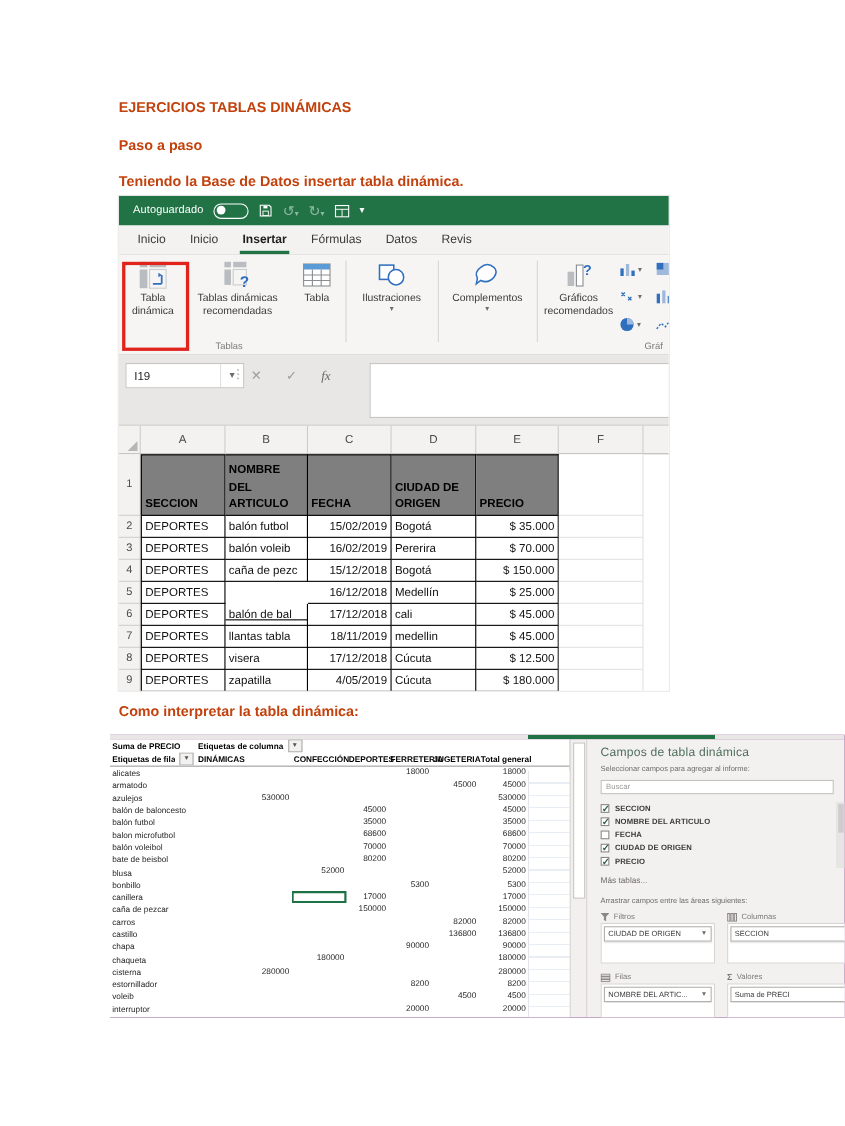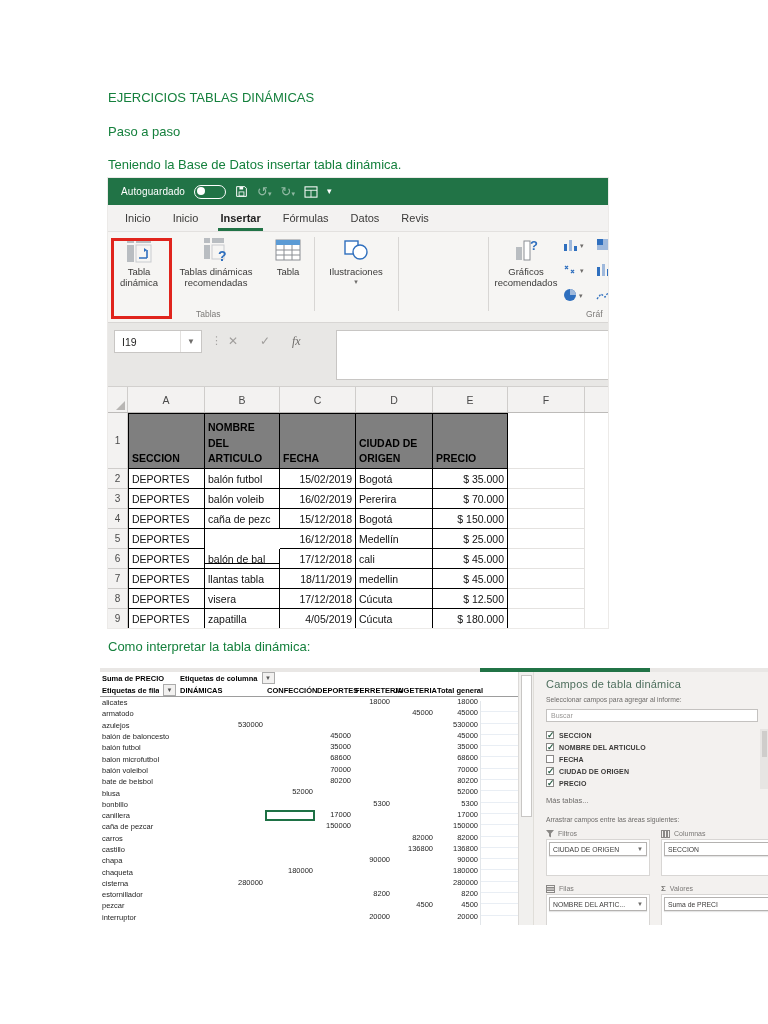--- a/index.html
+++ b/index.html
@@ -1,17 +1,17 @@
 <!DOCTYPE html>
 <html><head>
 <meta charset="utf-8">
 <style>
   html,body{margin:0;padding:0}
   body{width:768px;height:1024px;background:#fff;font-family:"Liberation Sans",sans-serif;position:relative;overflow:hidden;color:#1a1a1a}
-  .doc-h{position:absolute;left:108px;font-size:13px;font-weight:normal;color:#15803d;white-space:nowrap}
+  .doc-h{position:absolute;left:108px;font-size:13px;font-weight:bold;color:#c2410c;white-space:nowrap}
 
   
   #xl1{position:absolute;left:108px;top:178px;width:500px;height:450px;overflow:hidden;font-size:10.5px;background:#fff;box-shadow:0 0 0 1px #eceae8}
   .titlebar{height:27px;background:#217346;display:flex;align-items:center;color:#fff;padding-left:13px;gap:9px;box-sizing:border-box}
   .autosave{font-size:10px;letter-spacing:.1px}
   .toggle{width:30px;height:12px;border:1.5px solid #fff;border-radius:7px;position:relative;display:inline-block}
   .toggle .dot{width:8px;height:8px;background:#fff;border-radius:50%;position:absolute;left:1.5px;top:1.5px}
   .qfade{color:rgba(255,255,255,.5);font-size:13px;line-height:1}
   .qwhite{color:#fff;font-size:11px;line-height:1}
   .tabrow{height:26px;background:#f3f2f1;display:flex;align-items:stretch;padding-left:6px;border-bottom:1px solid #e3e1df}
@@ -20,21 +20,21 @@
   .mtab.active::after{content:"";position:absolute;left:9px;right:9px;bottom:0;height:3px;background:#217346}
   .ribbon{height:90px;background:#f6f5f3;border-bottom:1px solid #d8d6d4;position:relative}
   .rbtn{position:absolute;top:4px;display:flex;flex-direction:column;align-items:center;font-size:9.5px;color:#3b3a39;text-align:center;line-height:1.2}
   .rbtn .ric{margin-bottom:3px;height:27px;display:flex;align-items:flex-end}
   .caret{font-size:7px;color:#6e6c6a;line-height:1;margin-top:1px}
   .grplabel{position:absolute;bottom:3px;font-size:8.5px;color:#7c7a78}
   .vdiv{position:absolute;top:5px;bottom:11px;width:1px;background:#d8d6d4}
   .redbox{position:absolute;left:3px;top:6px;width:55px;height:75px;border:3px solid #e0241c;pointer-events:none}
   .mini{position:absolute;display:flex;align-items:center;gap:2px}
   .fbar{height:63px;background:#e8e7e5;position:relative;border-bottom:1px solid #d2d0ce}
-  .namebox{position:absolute;left:6px;top:7px;width:88px;height:23px;background:#fff;border:1px solid #c8c6c4;display:flex;align-items:center;font-size:10.5px;padding-left:7px;box-sizing:border-box;color:#201f1e}
+  .namebox{position:absolute;left:6px;top:7px;width:108px;height:23px;background:#fff;border:1px solid #c8c6c4;display:flex;align-items:center;font-size:10.5px;padding-left:7px;box-sizing:border-box;color:#201f1e}
   .nbcaret{margin-left:auto;padding:0 6px;color:#6e6c6a;font-size:8px;border-left:1px solid #e3e1df;align-self:stretch;display:flex;align-items:center}
   .fdots{position:absolute;left:103px;top:11px;color:#a5a3a1;font-size:11px;letter-spacing:0}
   .fbtn{position:absolute;top:11px;font-size:12px;color:#8a8886}
   .fxinput{position:absolute;left:228px;right:0;top:7px;height:48px;background:#fff;border:1px solid #c8c6c4;border-right:none}
   .colhdr{height:26px;background:#f3f2f1;display:flex;border-bottom:1px solid #bdbbb9;box-sizing:border-box}
   .corner{width:20px;border-right:1px solid #cfcdcb;position:relative;box-sizing:border-box}
   .corner::after{content:"";position:absolute;right:2px;bottom:2px;border-left:9px solid transparent;border-bottom:9px solid #b8b6b4}
   .chcell{border-right:1px solid #cfcdcb;display:flex;align-items:center;justify-content:center;color:#4a4a4a;font-size:10.5px;box-sizing:border-box}
   .grow{display:flex;height:20px}
   .grow.hr1{height:56px}
@@ -180,20 +180,29 @@
               <rect x="2" y="4" width="13" height="13" fill="#fff" stroke="#2f6fbe" stroke-width="1.4"></rect>
               <circle cx="17" cy="15" r="7" fill="#fff" stroke="#2f6fbe" stroke-width="1.4"></circle>
             </svg>
         </span>
         <span>Ilustraciones</span>
         <span class="caret">▾</span>
       </div>
 
       <div class="vdiv" style="left:290px"></div>
 
+      <div class="rbtn" style="left:296px;width:78px">
+        <span class="ric">
+          <svg width="26" height="26" viewBox="0 0 26 26">
+              <path d="M7 6 q6 -5 12 0 q4 4 0 9 q-5 6 -12 3 l-4 3 l1 -5 q-3 -6 3 -10 Z" fill="#fff" stroke="#2f6fbe" stroke-width="1.4"></path>
+            </svg>
+        </span>
+        <span>Complementos</span>
+        <span class="caret">▾</span>
+      </div>
 
       <div class="vdiv" style="left:380px"></div>
 
       <div class="rbtn" style="left:385px;width:66px">
         <span class="ric">
           <svg width="26" height="26" viewBox="0 0 26 26">
               <rect x="3" y="10" width="6" height="13" fill="#b9bdc1"></rect>
               <rect x="11" y="4" width="6" height="19" fill="#fff" stroke="#8a8e93"></rect>
               <text x="17" y="13" font-size="13" font-weight="bold" fill="#2f6fbe">?</text>
             </svg>
@@ -536,21 +545,21 @@
           <div class="prow">
             <div class="pc pl" style="width: 78px;">estornillador</div>
             <div class="pc pr" style="width: 87px; height: 100%;"></div>
             <div class="pc pr" style="width: 50px; height: 100%;"></div>
             <div class="pc pr" style="width: 38px; height: 100%;"></div>
             <div class="pc pr" style="width: 39px; height: 100%;">8200</div>
             <div class="pc pr" style="width: 43px; height: 100%;"></div>
             <div class="pc pr" style="width: 45px; height: 100%;">8200</div>
           </div>
           <div class="prow">
-            <div class="pc pl" style="width: 78px;">pezcar</div>
+            <div class="pc pl" style="width: 78px;">voleib</div>
             <div class="pc pr" style="width: 87px; height: 100%;"></div>
             <div class="pc pr" style="width: 50px; height: 100%;"></div>
             <div class="pc pr" style="width: 38px; height: 100%;"></div>
             <div class="pc pr" style="width: 39px; height: 100%;"></div>
             <div class="pc pr" style="width: 43px; height: 100%;">4500</div>
             <div class="pc pr" style="width: 45px; height: 100%;">4500</div>
           </div>
           <div class="prow">
             <div class="pc pl" style="width: 78px;">interruptor</div>
             <div class="pc pr" style="width: 87px; height: 100%;"></div>

